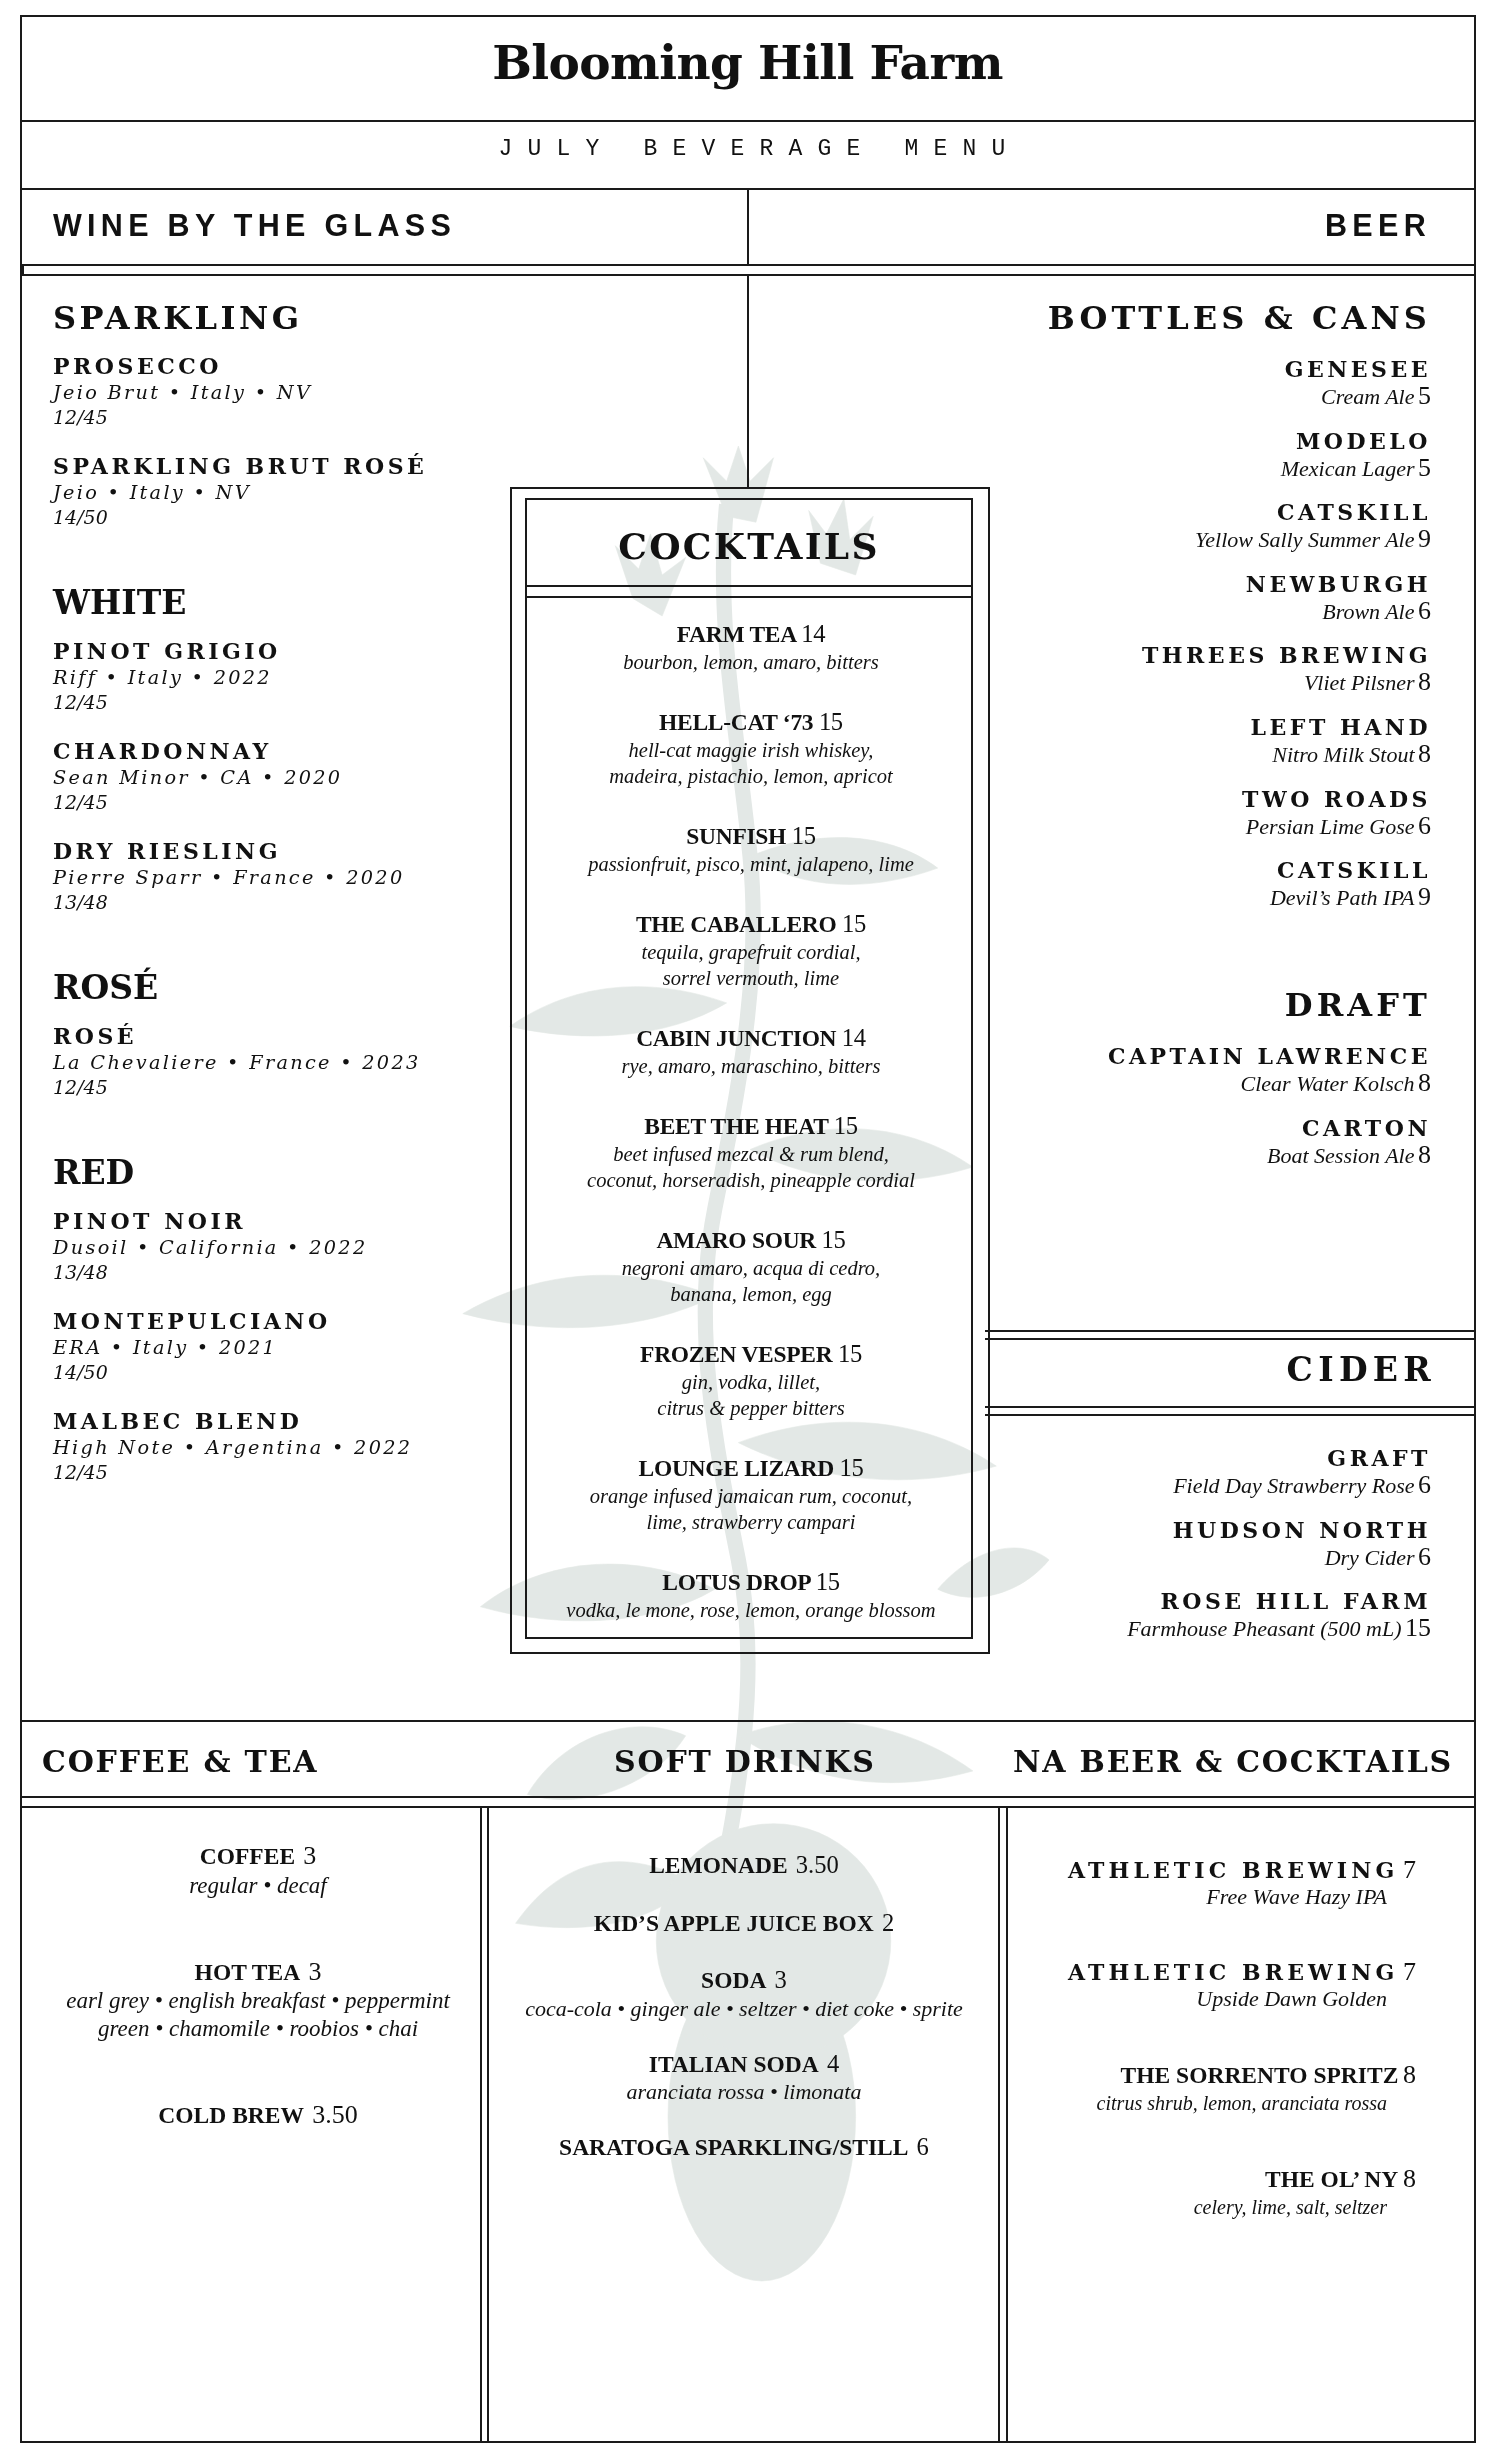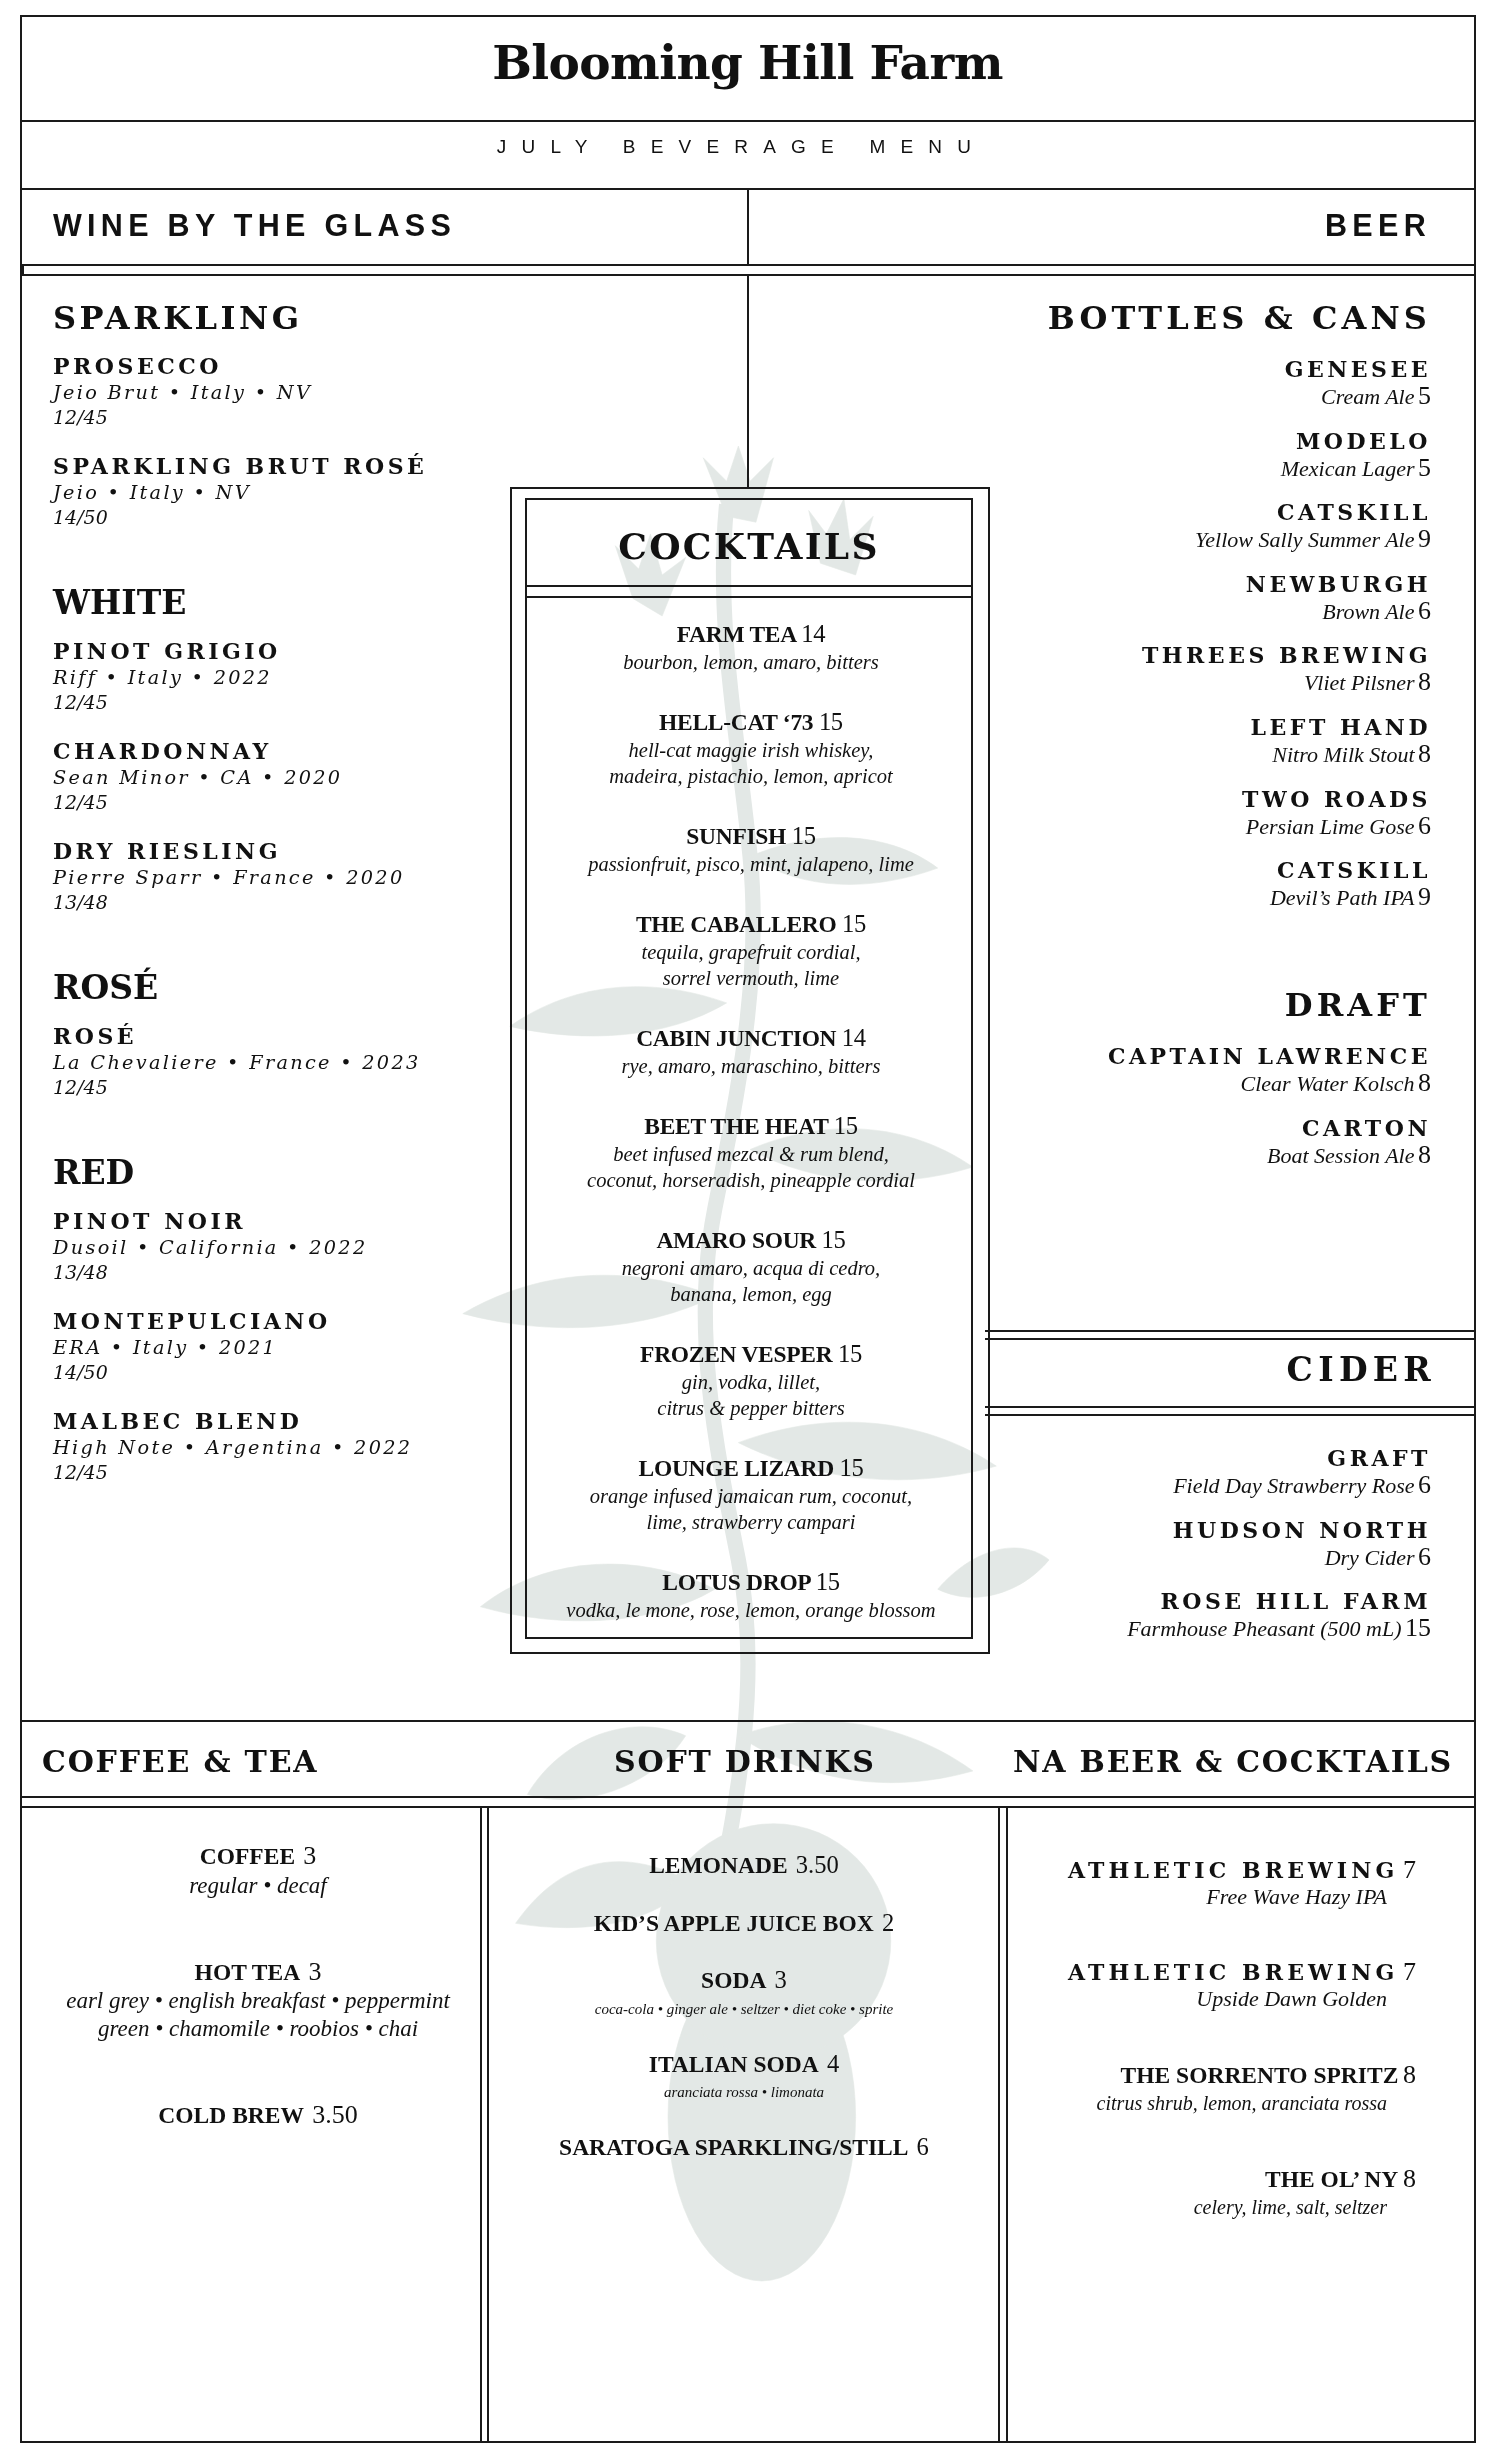--- a/index.html
+++ b/index.html
@@ -9,22 +9,22 @@
   .hline.thin { height: 1.8px; }
   .vline { position: absolute; background: #1a1a1a; width: 2.3px; }
   .vline.thin { width: 1.8px; }
 
   
   .watermark { position: absolute; left: 410px; top: 446px; width: 645px; height: 1876px; pointer-events: none; }
 
   
   .title { position: absolute; left: 20px; width: 1455px; top: 35px; text-align: center;
            font-family: "DejaVu Serif", serif; font-weight: bold; font-size: 47px; letter-spacing: -0.6px; }
-  .subtitle { position: absolute; left: 14px; width: 1455px; top: 136px; text-align: center;
-              font-family: Liberation Sans, sans-serif; font-size: 19px; letter-spacing: 15.2px; }
+  .subtitle { position: absolute; left: 32px; width: 1455px; top: 136px; text-align: center;
+              font-family: Liberation Mono, monospace; font-size: 23px; letter-spacing: 15.2px; }
 
   .sec-head { position: absolute; font-family: Liberation Sans, sans-serif; font-weight: bold;
               font-size: 30.5px; letter-spacing: 5.3px; }
 
   
   .wine { position: absolute; left: 53px; top: 299px; width: 446px; }
   .wine-cat { font-weight: bold; font-size: 32px; letter-spacing: 3.5px; margin-bottom: 16.4px; }
   .wine-cat.tight { letter-spacing: 0; font-size: 33px; }
   .wine-item { margin-bottom: 23.5px; }
   .wine-name { font-weight: bold; font-size: 22px; letter-spacing: 3.5px; line-height: 27px; }
@@ -61,21 +61,21 @@
   .coffee { position: absolute; left: 53px; top: 1841px; width: 410px; }
   .cf-item { margin-bottom: 57px; text-align: center; }
   .cf-name { font-family: "Liberation Serif", serif; font-weight: bold; font-size: 23.5px; line-height: 30.5px; }
   .cf-price { font-family: "Liberation Serif", serif; font-weight: normal; font-size: 26px; margin-left: 8.2px; }
   .cf-desc { font-family: "Liberation Serif", serif; font-style: italic; font-size: 23px; line-height: 28px; }
 
   .soft { position: absolute; left: 492px; top: 1850px; width: 504px; text-align: center; }
   .sd-item { margin-bottom: 27px; }
   .sd-name { font-family: "Liberation Serif", serif; font-weight: bold; font-size: 23.5px; line-height: 30.5px; }
   .sd-price { font-family: "Liberation Serif", serif; font-weight: normal; font-size: 24.6px; margin-left: 8.2px; }
-  .sd-desc { font-family: "Liberation Serif", serif; font-style: italic; font-size: 15px; line-height: 26px; }
+  .sd-desc { font-family: "Liberation Serif", serif; font-style: italic; font-size: 22px; line-height: 26px; }
 
   .na { position: absolute; right: 79px; top: 1856px; width: 469px; text-align: right; }
   .na-item { margin-bottom: 48px; }
   .na-name-wide { font-weight: bold; font-size: 22px; letter-spacing: 4.1px; line-height: 27px; }
   .na-name { font-family: "Liberation Serif", serif; font-weight: bold; font-size: 23.5px; line-height: 29px; }
   .na-price { font-family: "Liberation Serif", serif; font-weight: normal; font-size: 26px; margin-left: 4.7px; letter-spacing: 0; }
   .na-desc { font-family: "Liberation Serif", serif; font-style: italic; font-size: 22px; line-height: 26px; padding-right: 29px; }
   .na-desc.small { font-size: 20px; }
 </style>
 </head>

